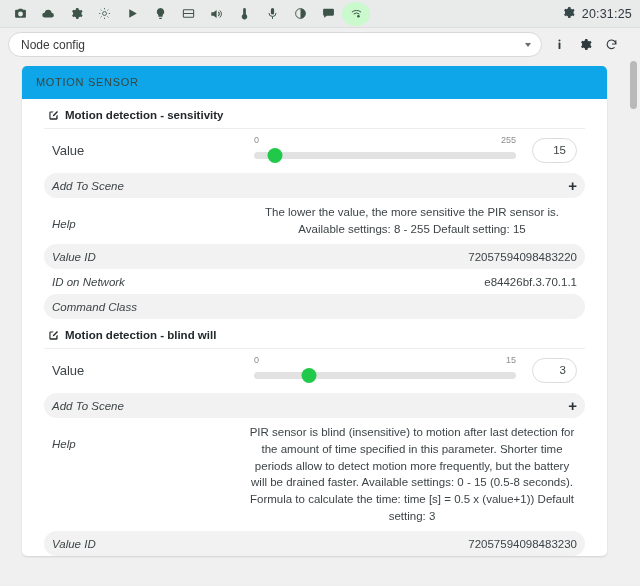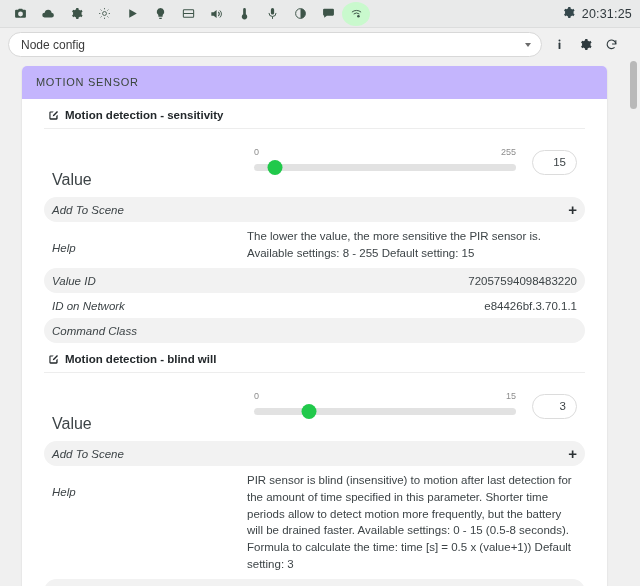--- a/index.html
+++ b/index.html
@@ -90,21 +90,21 @@
     font-size:11px;
     letter-spacing:.7px;
     color:#3b4246;
     background:#fff;
   }
   .group-title{
     padding:10px 14px 11px 14px;
     font-size:11px;
     letter-spacing:.7px;
     color:#39453b;
-    background:#c4b5fd;
+    background:#0ea5e9;
   }
 
   
   .param{ padding:0 22px; }
   .param-head{
     display:flex; align-items:center; gap:6px;
     padding:10px 4px 7px 4px;
     font-size:11.5px;
     font-weight:bold;
     color:#23282b;
@@ -117,34 +117,34 @@
     min-height:25px;
     padding:4px 8px;
     font-size:11.5px;
     color:#3d4447;
     border-radius:13px;
   }
   .row.shade{ background:#f2f2f2; }
   .row .k{ flex:0 0 auto;font-style:italic; }
   .row .v{
     margin-left:auto;
-    text-align:left;
+    text-align:center;
     color:#3d4447;
   }
   .row.help{ align-items:flex-start; padding-top:6px; padding-bottom:7px; }
   .row.help .k{ padding-top:14px; }
   .row.help .v{ max-width:330px; line-height:1.45; }
 
   
   .valrow{
     display:flex; align-items:center;
     padding:6px 8px 8px 8px;
     min-height:40px;
   }
-  .valrow .k{ font-size:16px; color:#3d4447;margin-top:36px; }
+  .valrow .k{ font-size:13px; color:#3d4447; }
   .slider{
     margin-left:auto;
     width:262px;
     position:relative;
     height:30px;
   }
   .slider .minmax{
     position:absolute; top:0; width:100%;
     font-size:9px; color:#8d8d8d;
     display:flex; justify-content:space-between;

